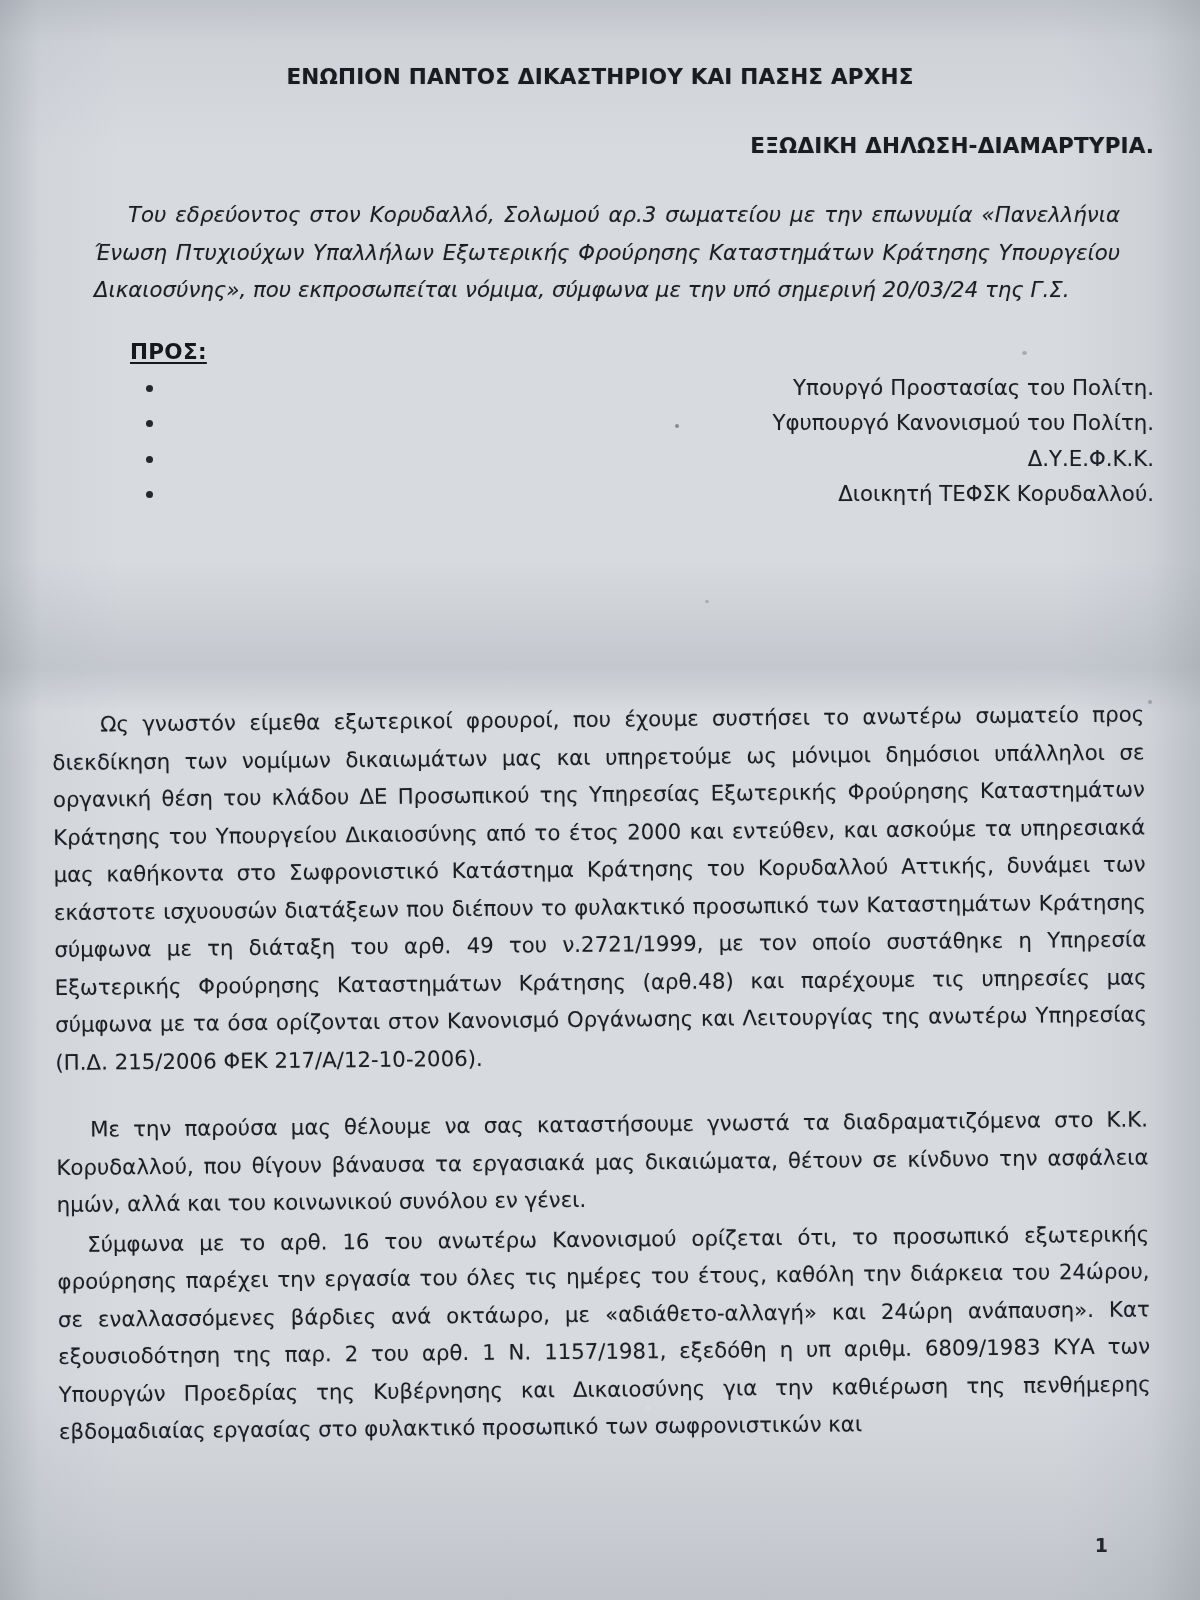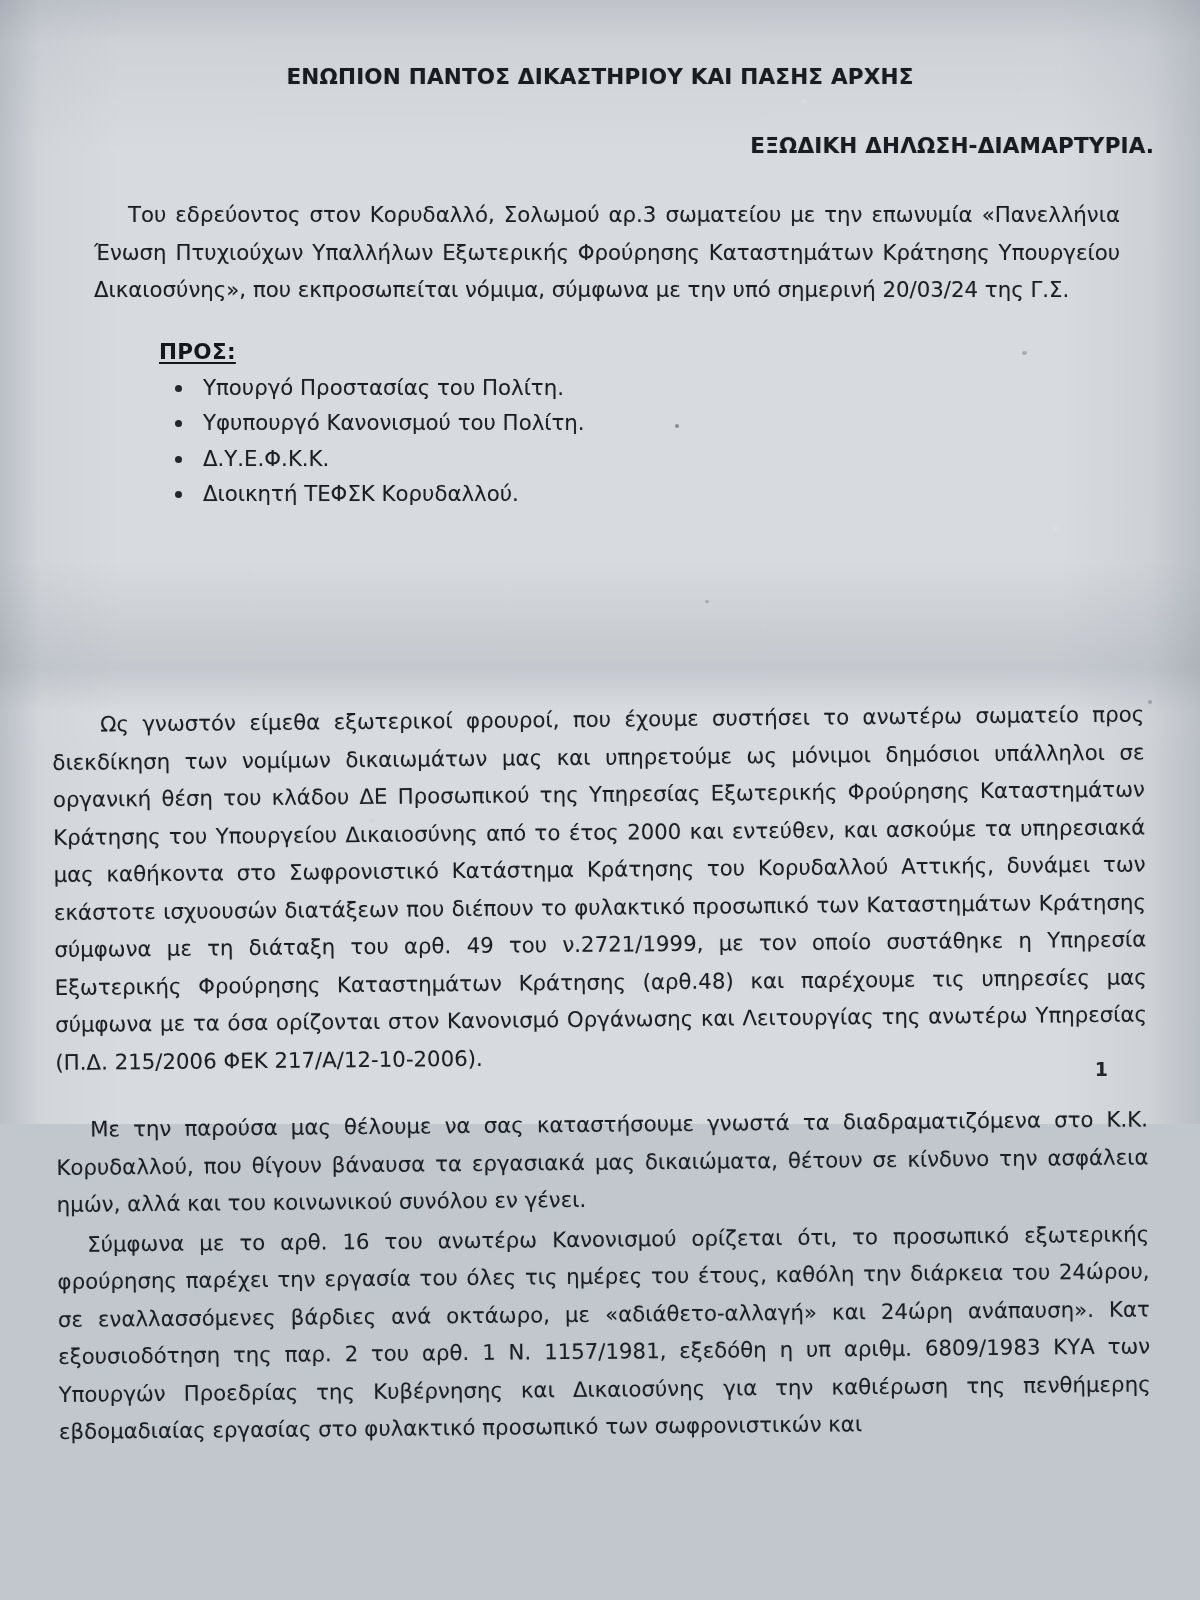--- a/index.html
+++ b/index.html
@@ -13,21 +13,21 @@
     overflow: hidden;
     background: #c2c6cd;
     font-family: "DejaVu Sans", "Liberation Sans", sans-serif;
     color: #1d2024;
   }
 
   
   #page {
     position: relative;
     width: 1200px;
-    height: 1124px;
+    height: 1600px;
     background:
       
       linear-gradient(to bottom,
         rgba(120,128,140,0.26) 0px,
         rgba(150,157,168,0.13) 42px,
         rgba(255,255,255,0.00) 150px,
         rgba(255,255,255,0.00) 560px,
         rgba(120,128,140,0.16) 646px,
         rgba(130,138,150,0.22) 668px,
         rgba(255,255,255,0.02) 712px,
@@ -94,38 +94,40 @@
     text-align-last: left;
     font-size: 21.3px;
     line-height: 37.5px;
     color: #1b1e23;
     margin: 0;
     text-shadow: 0 0 1px rgba(70,74,82,.30);
   }
   #intro {
     margin: 38px 34px 16px 48px;
     text-indent: 34px;
+    font-style: italic;
   }
 
   
   #pros-block {
-    margin: 30px 0 0 113px;
+    margin: 30px 0 0 84px;
   }
   .pros-heading {
     font-weight: bold;
     font-size: 21.5px;
     text-decoration: underline;
     text-underline-offset: 3px;
     color: #15181c;
     letter-spacing: .3px;
   }
   ul.recipients {
     list-style: none;
     margin: 6px 0 0 0;
     padding: 0;
+    text-align: right;
   }
   ul.recipients li {
     position: relative;
     padding-left: 44px;
     font-size: 21.3px;
     line-height: 35.5px;
     color: #1b1e23;
     text-shadow: 0 0 1px rgba(70,74,82,.28);
   }
   ul.recipients li::before {

